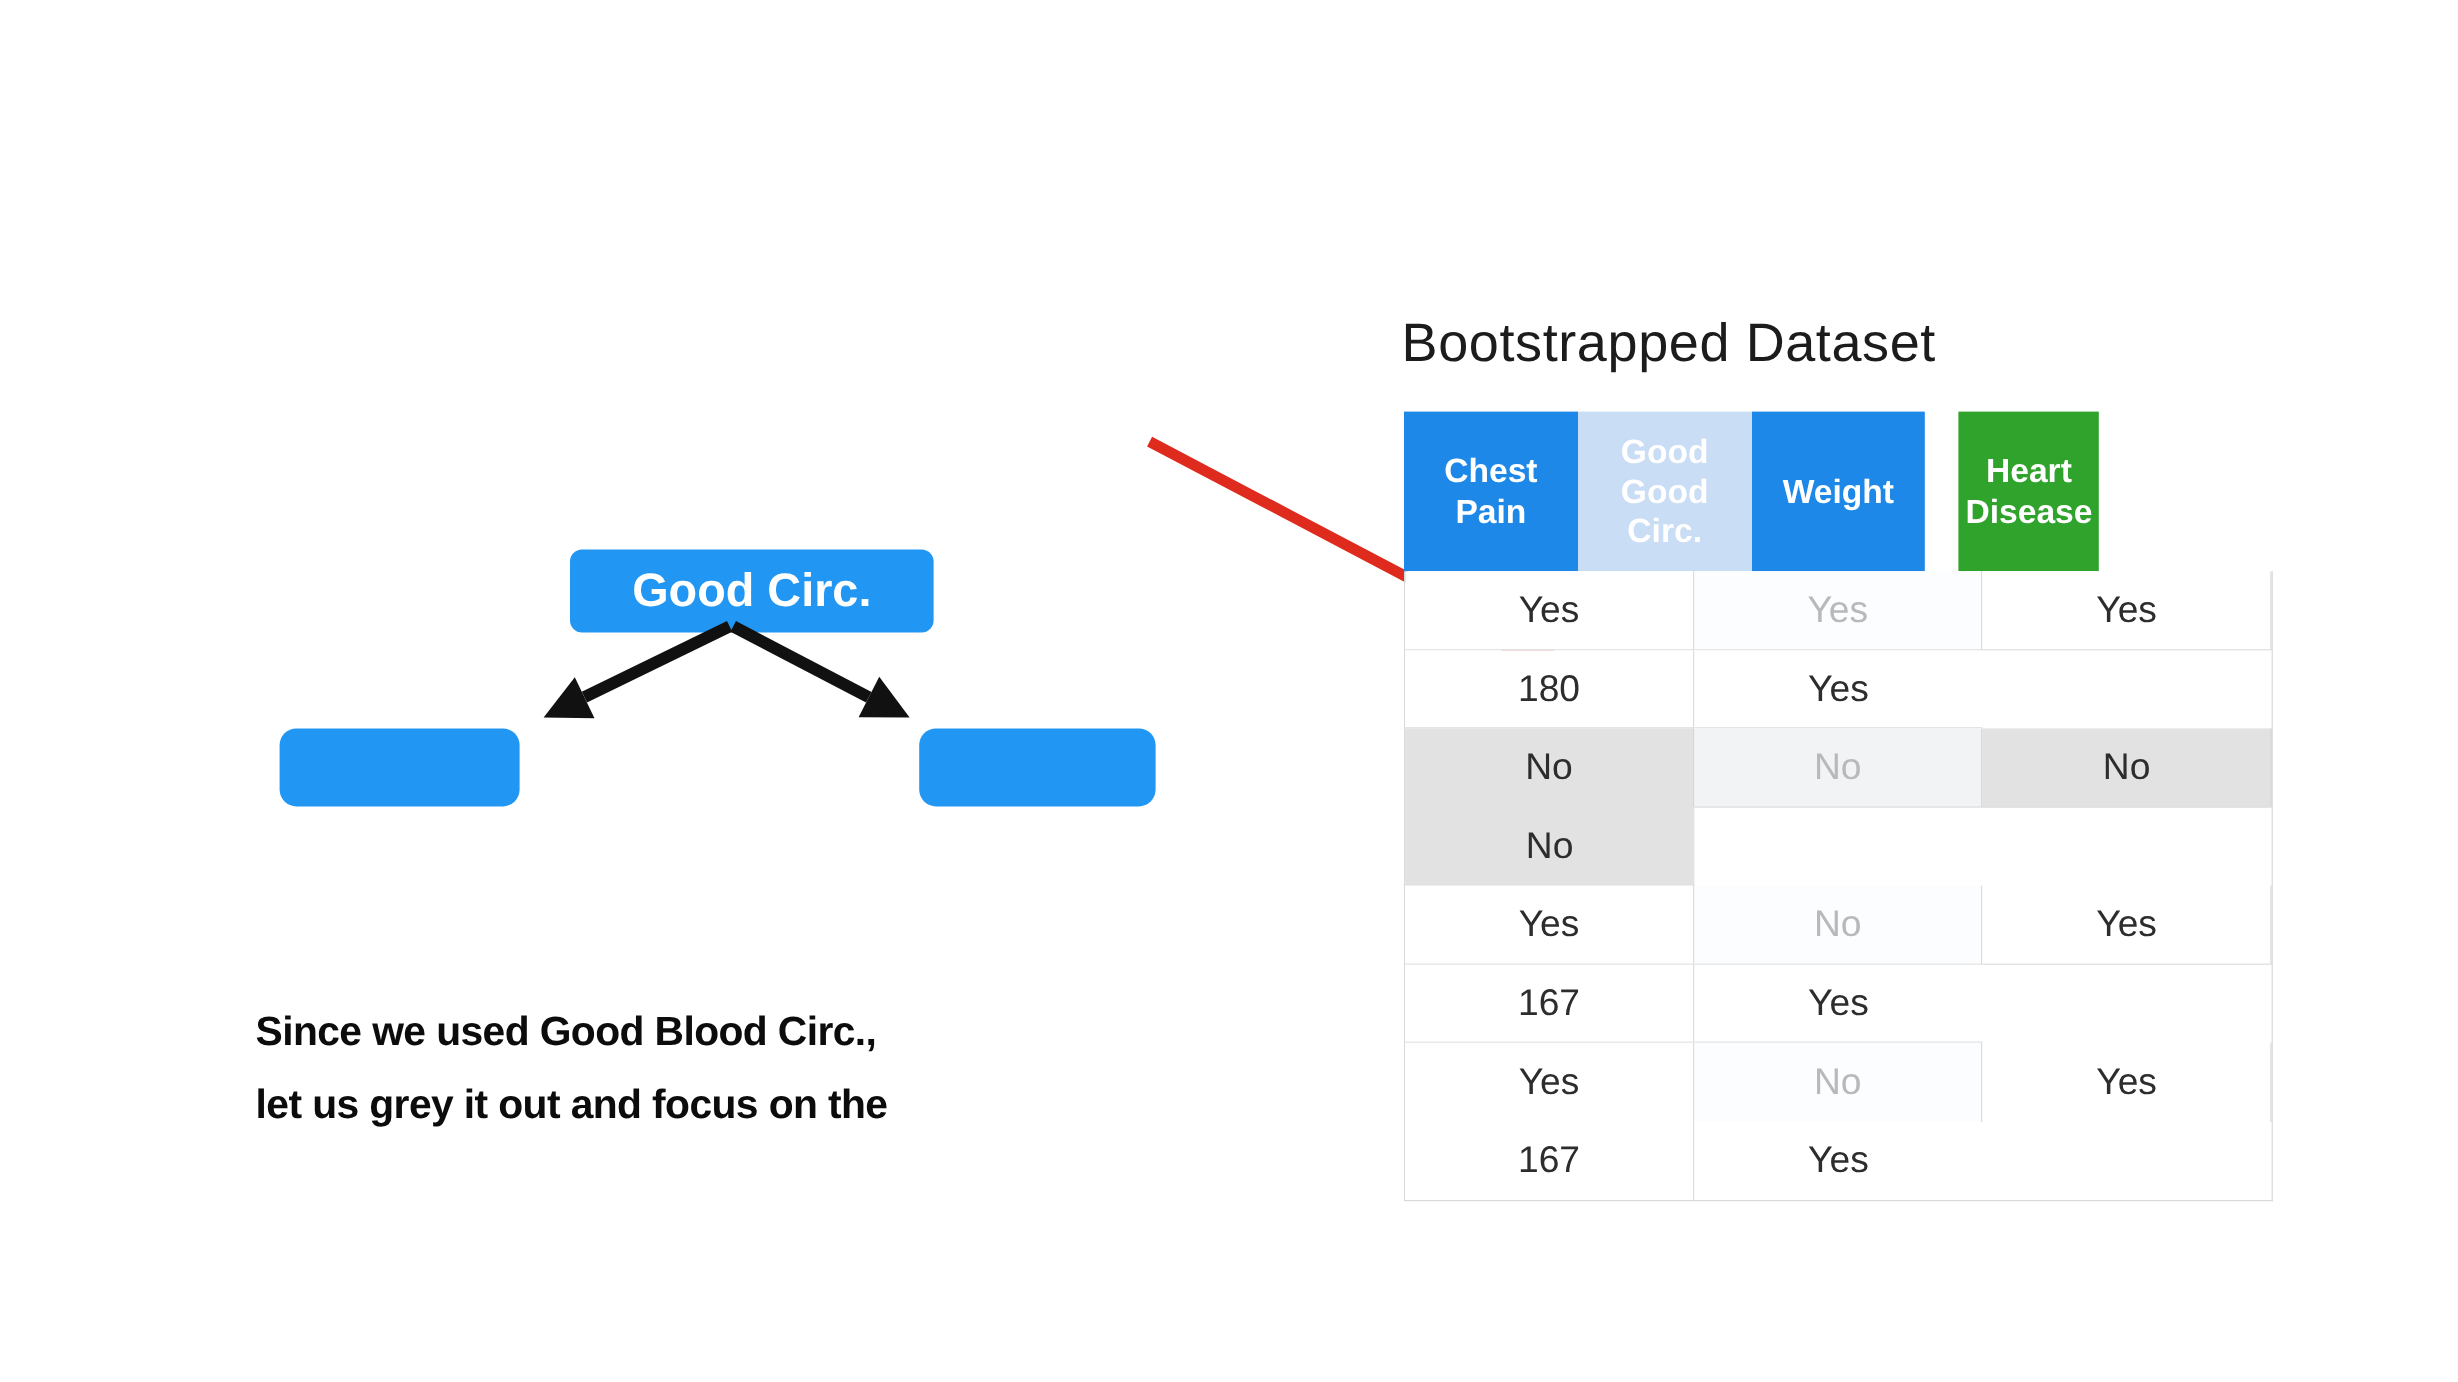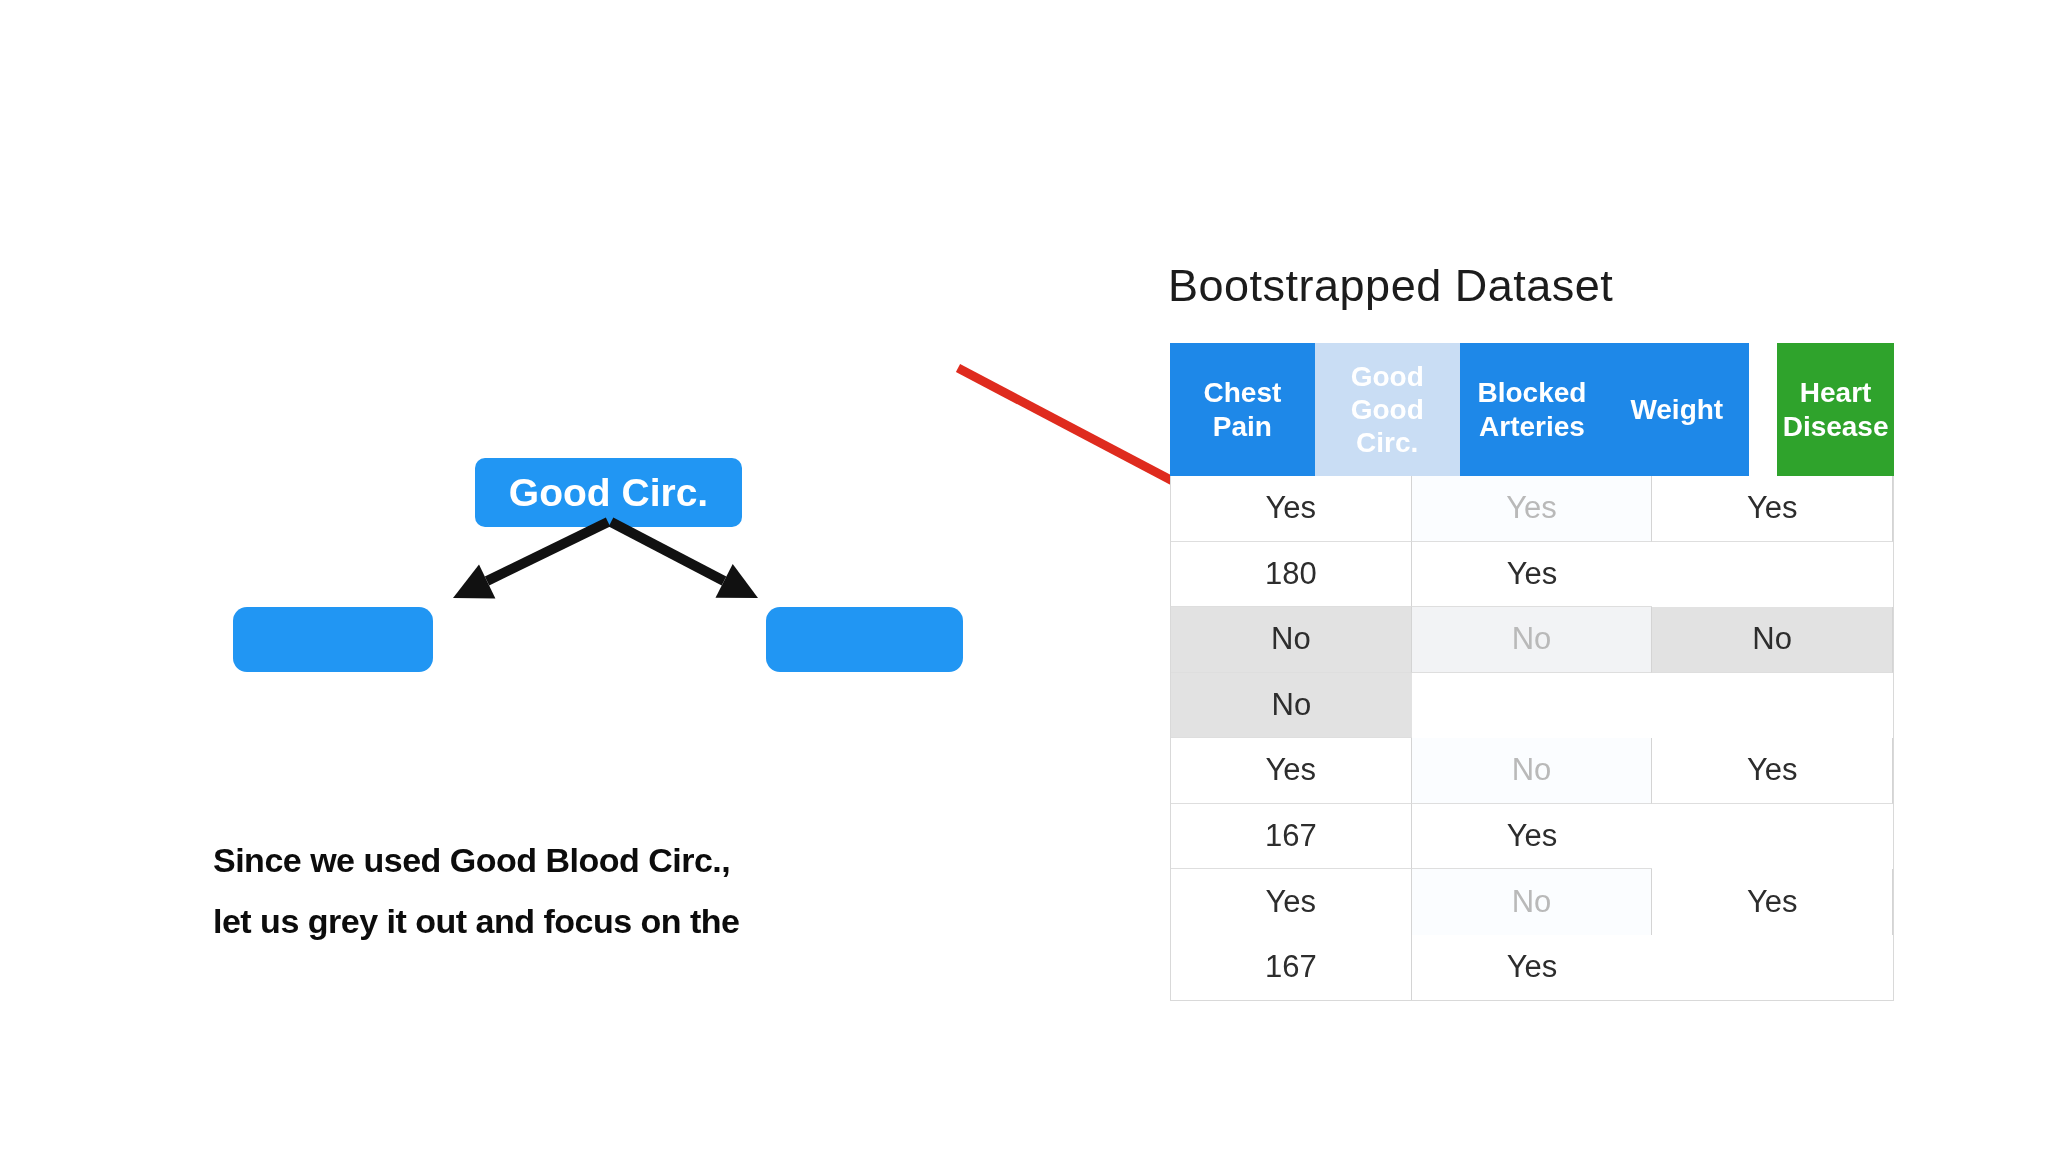--- a/index.html
+++ b/index.html
@@ -10,21 +10,21 @@
   }
   .abs{position:absolute;}
 
   
   .node{
     position:absolute;
     background:var(--node_blue,#2196f3);
     border-radius:10px;
   }
   #root-node{
-    left:475px;top:458px;width:267px;height:69px;
+    left:475px;top:458px;width:303px;height:69px;
     display:flex;align-items:center;justify-content:center;
     color:#ffffff;font-weight:bold;font-size:39px;
   }
   #left-node{left:233px;top:607px;width:200px;height:65px;border-radius:14px;}
   #right-node{left:766px;top:607px;width:197px;height:65px;border-radius:14px;}
 
   #arrow-layer{left:0;top:0;width:2048px;height:1152px;pointer-events:none;}
 
   
   #table-title{
@@ -99,24 +99,20 @@
     <div class="header-cell h-blue">
       <span>Chest</span>
       <span>Pain</span>
     </div>
     <div class="header-cell h-muted">
       <span>Good</span>
       <span>Good</span>
       <span>Circ.</span>
     </div>
     <div class="header-cell h-blue">
-      <span>Blocked</span>
-      <span>Arteries</span>
-    </div>
-    <div class="header-cell h-blue">
       <span>Weight</span>
     </div>
     <div class="header-cell h-green">
       <span>Heart</span>
       <span>Disease</span>
     </div>
   </div>
 
   <div class="body-rows">
     <div class="table-row">

